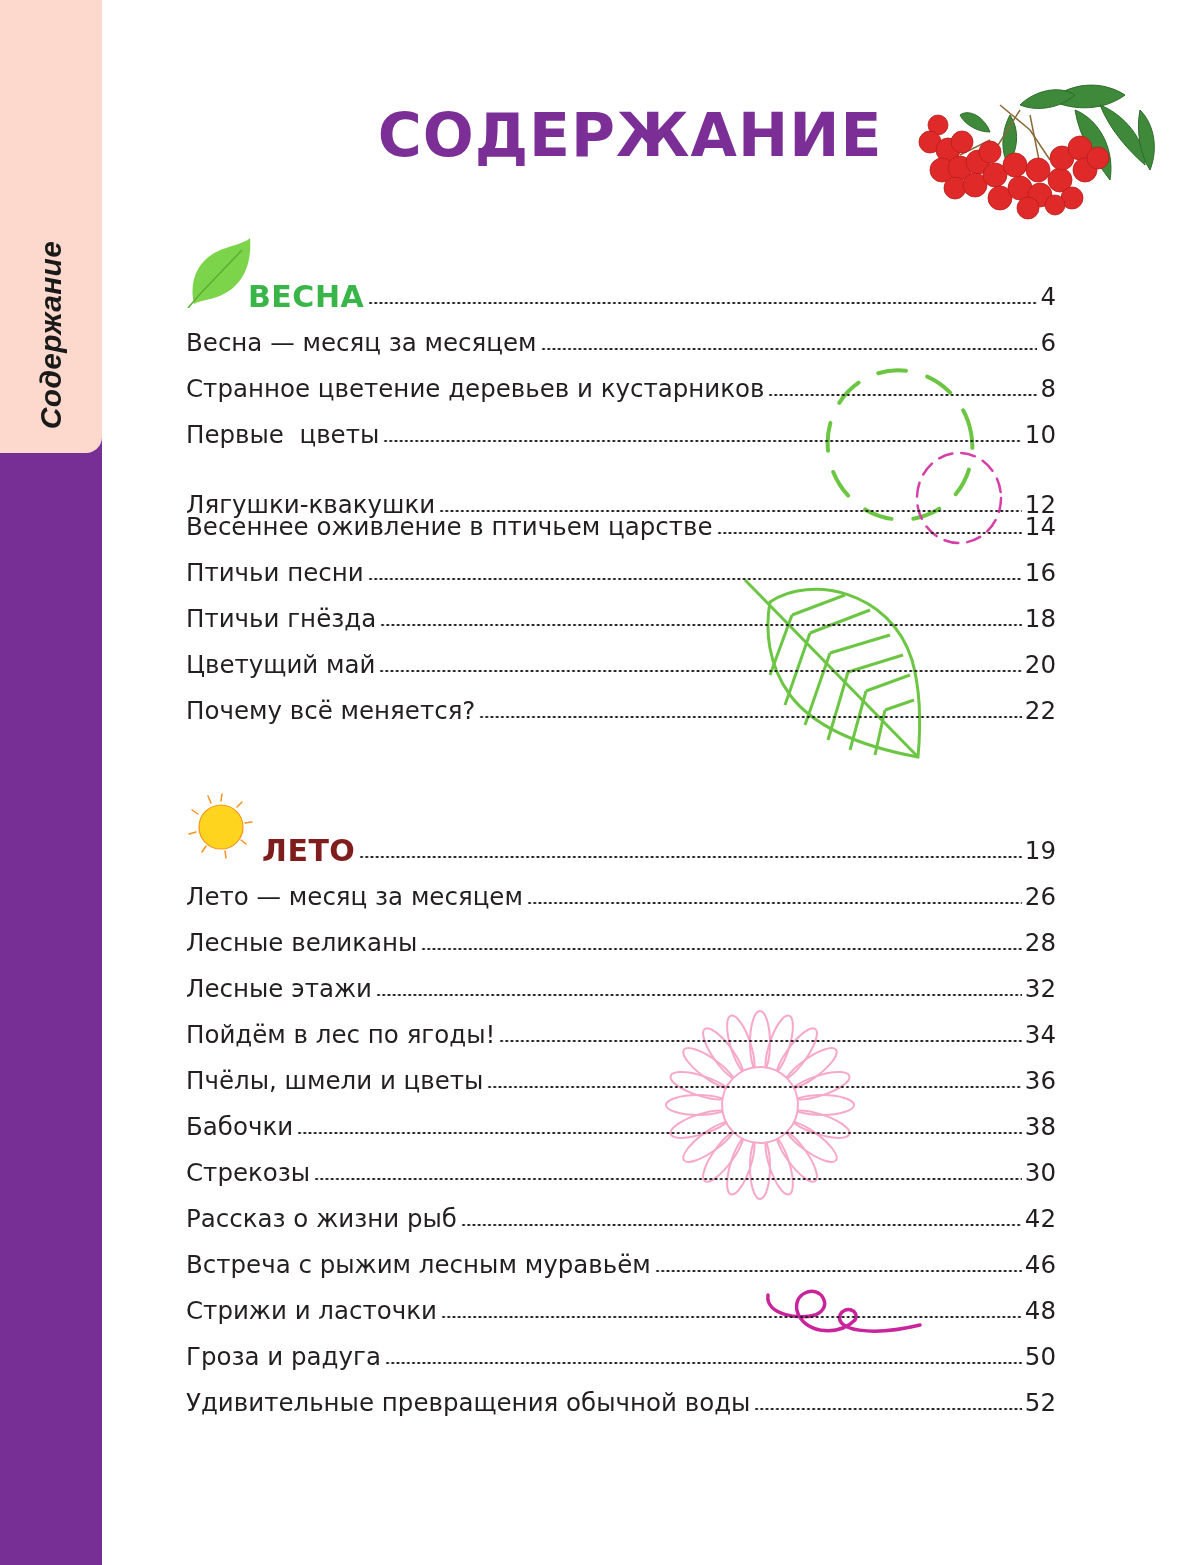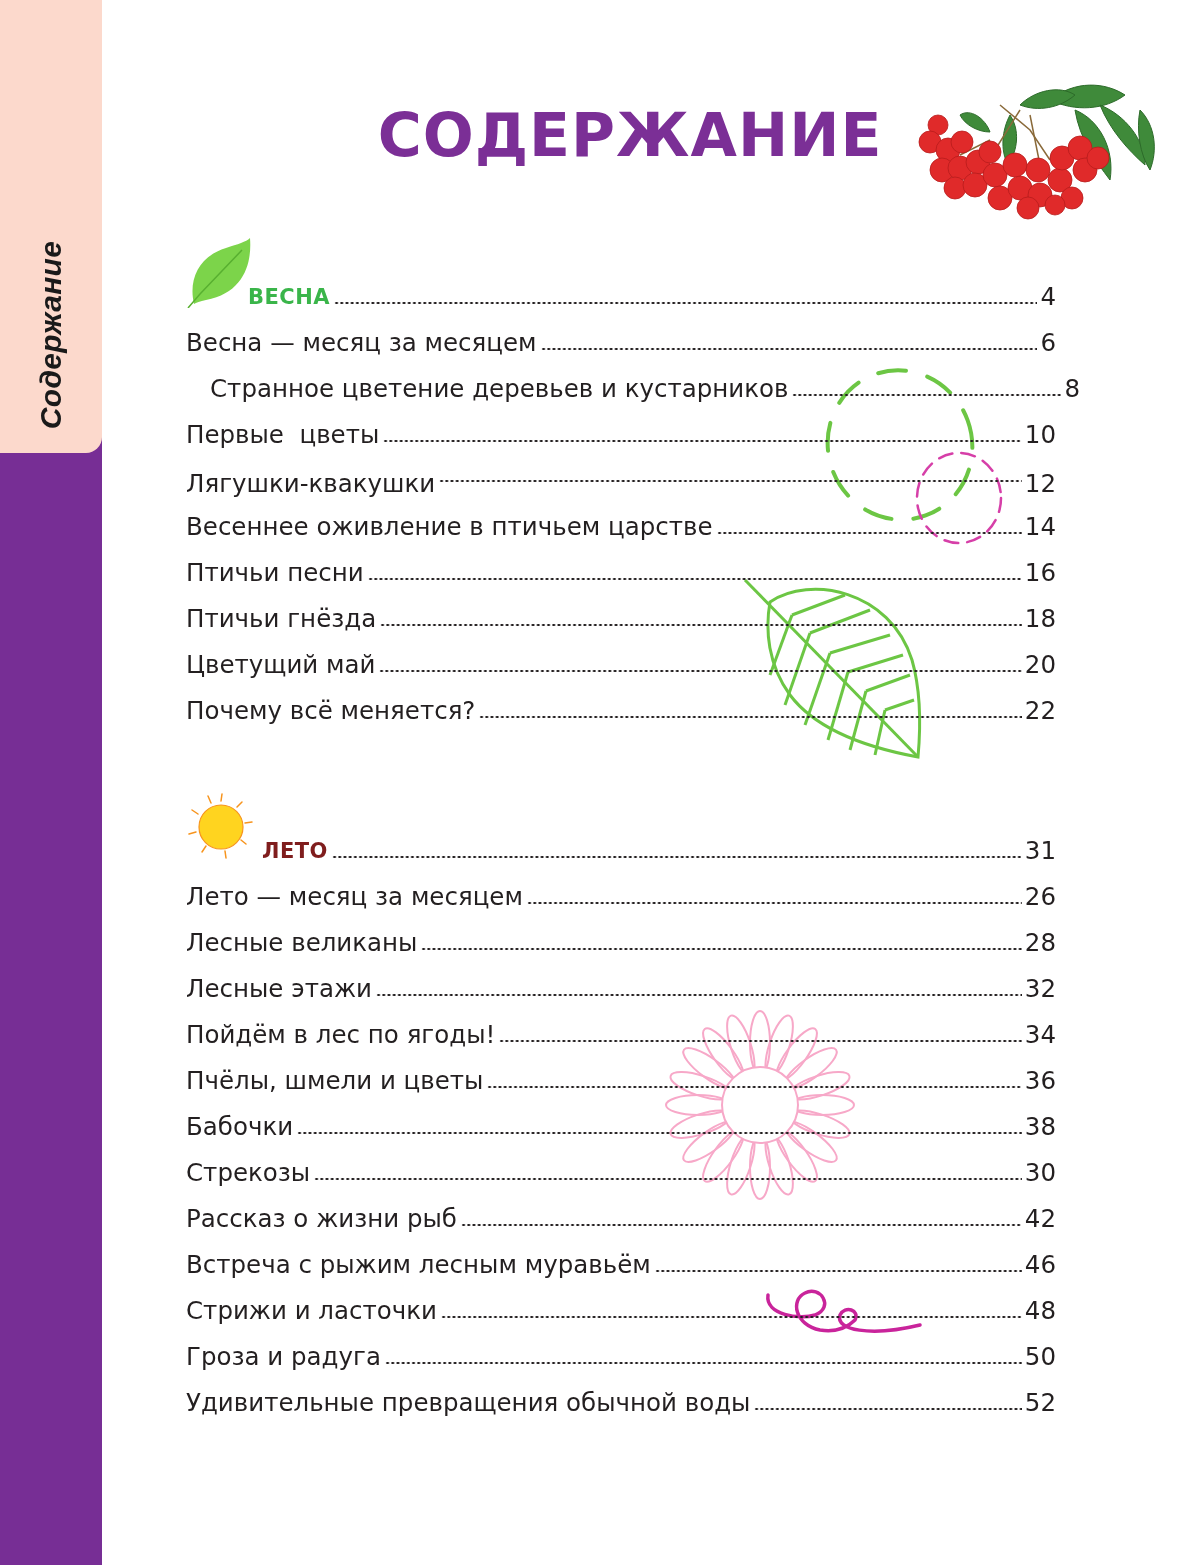--- a/index.html
+++ b/index.html
@@ -33,21 +33,21 @@
     display: flex; align-items: flex-end; font-size: 24.5px; line-height: 30px;
   }
   .row .title { white-space: nowrap; padding-right: 4px; background: transparent; }
   .row .dots {
     flex: 1; height: 4px; margin-bottom: 7px;
     background-image: radial-gradient(circle, #231f20 1.3px, transparent 1.5px);
     background-size: 5.2px 4px; background-repeat: repeat-x; background-position: left center;
   }
   .row .page { white-space: nowrap; padding-left: 3px; }
   .section-title {
-    font-family: "DejaVu Sans", sans-serif; font-weight: bold; font-size: 21px;
+    font-family: "DejaVu Sans", sans-serif; font-weight: bold; font-size: 30px;
     letter-spacing: 0.5px;
   }
   .spring .section-title { color: #3ab54a; }
   .summer .section-title { color: #7f1d1d; }
   .icon { position: absolute; }
   .deco { position: absolute; pointer-events: none; }
 </style>
 </head>
 <body>
 
@@ -164,31 +164,31 @@
   <div class="row" style="top:272px;">
     <span class="title section-title" style="padding-left:62px;">ВЕСНА</span>
     <span class="dots"></span>
     <span class="page">4</span>
   </div>
   <div class="row" style="top:318px;">
       <span class="title">Весна — месяц за месяцем</span>
       <span class="dots"></span>
       <span class="page">6</span>
     </div>
-  <div class="row" style="top:364px;margin-left:24px;">
+  <div class="row" style="top:364px;">
       <span class="title">Странное цветение деревьев и кустарников</span>
       <span class="dots"></span>
       <span class="page">8</span>
     </div>
   <div class="row" style="top:410px;">
       <span class="title" style="white-space:pre;">Первые  цветы</span>
       <span class="dots"></span>
       <span class="page">10</span>
     </div>
-  <div class="row" style="top:464px;align-items:center;">
+  <div class="row" style="top:480px;">
       <span class="title">Лягушки-квакушки</span>
       <span class="dots"></span>
       <span class="page">12</span>
     </div>
   <div class="row" style="top:502px;">
       <span class="title">Весеннее оживление в птичьем царстве</span>
       <span class="dots"></span>
       <span class="page">14</span>
     </div>
   <div class="row" style="top:548px;">
@@ -224,21 +224,21 @@
         <path d="M16 60 L20 54"></path>
       <path d="M3 42 L10 40"></path>
         <path d="M6 18 L12 22"></path>
         <path d="M22 4 L25 11"></path>
     </g>
     <circle cx="35" cy="35" r="22" fill="#ffd41f" stroke="#f7941d" stroke-width="1.2"></circle>
   </svg>
   <div class="row" style="top:826px;">
     <span class="title section-title" style="padding-left:76px;">ЛЕТО</span>
     <span class="dots"></span>
-    <span class="page">31</span>
+    <span class="page">19</span>
   </div>
   <div class="row" style="top:872px;">
       <span class="title">Лето — месяц за месяцем</span>
       <span class="dots"></span>
       <span class="page">26</span>
     </div>
   <div class="row" style="top:918px;">
       <span class="title">Лесные великаны</span>
       <span class="dots"></span>
       <span class="page">28</span>

